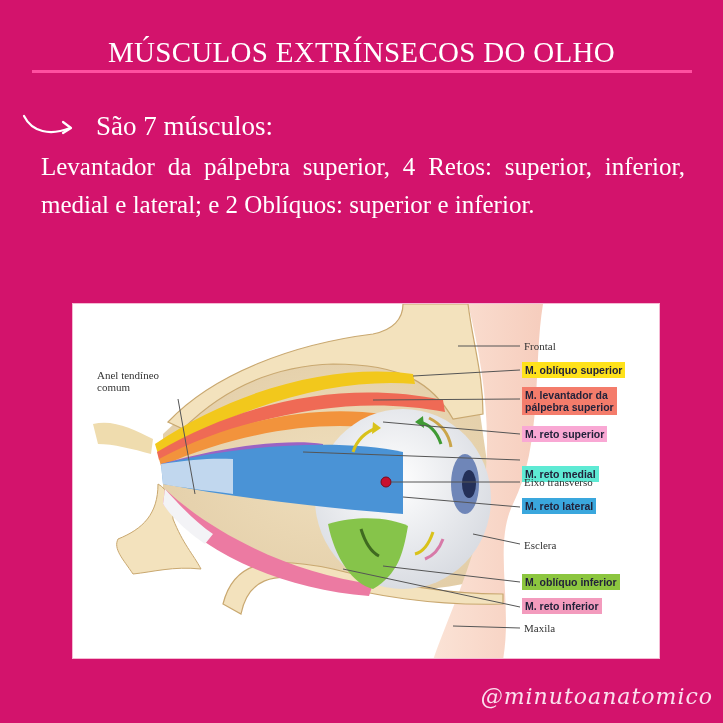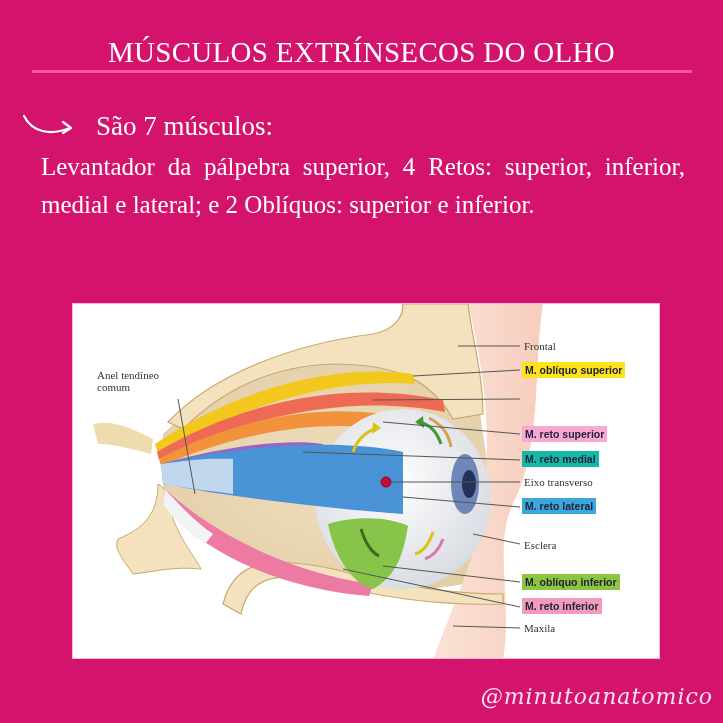--- a/index.html
+++ b/index.html
@@ -152,22 +152,26 @@
       <line x1="270" y1="265" x2="447" y2="303"></line>
       <line x1="380" y1="322" x2="447" y2="324"></line>
       <line x1="105" y1="95" x2="122" y2="190"></line>
     </g>
   </svg>
 
   <div class="lbl" style="left:24px; top:65px; width:90px; white-space:normal;">Anel tendíneo comum</div>
 
   <div class="lbl" style="left:451px; top:36px;">Frontal</div>
   <div class="tag" style="left:449px; top:58px; background:#ffe21a;">M. oblíquo superior</div>
+  <div class="tag" style="left:449px; top:83px; background:#f47c6b; line-height:12px;">
+    <div>M. levantador da</div>
+    <div>pálpebra superior</div>
+  </div>
   <div class="tag" style="left:449px; top:122px; background:#f9a8d4;">M. reto superior</div>
-  <div class="tag" style="left:449px; top:147px; background:#14b8a6;">M. reto medial</div>
+  <div class="tag" style="left:449px; top:162px; background:#5eead4;">M. reto medial</div>
   <div class="lbl" style="left:451px; top:172px;">Eixo transverso</div>
   <div class="tag" style="left:449px; top:194px; background:#3aa7dd;">M. reto lateral</div>
   <div class="lbl" style="left:451px; top:235px;">Esclera</div>
   <div class="tag" style="left:449px; top:270px; background:#8cc63f;">M. oblíquo inferior</div>
   <div class="tag" style="left:449px; top:294px; background:#f39bbd;">M. reto inferior</div>
   <div class="lbl" style="left:451px; top:318px;">Maxila</div>
 </div>
 
 <div class="handle">@minutoanatomico</div>
 

